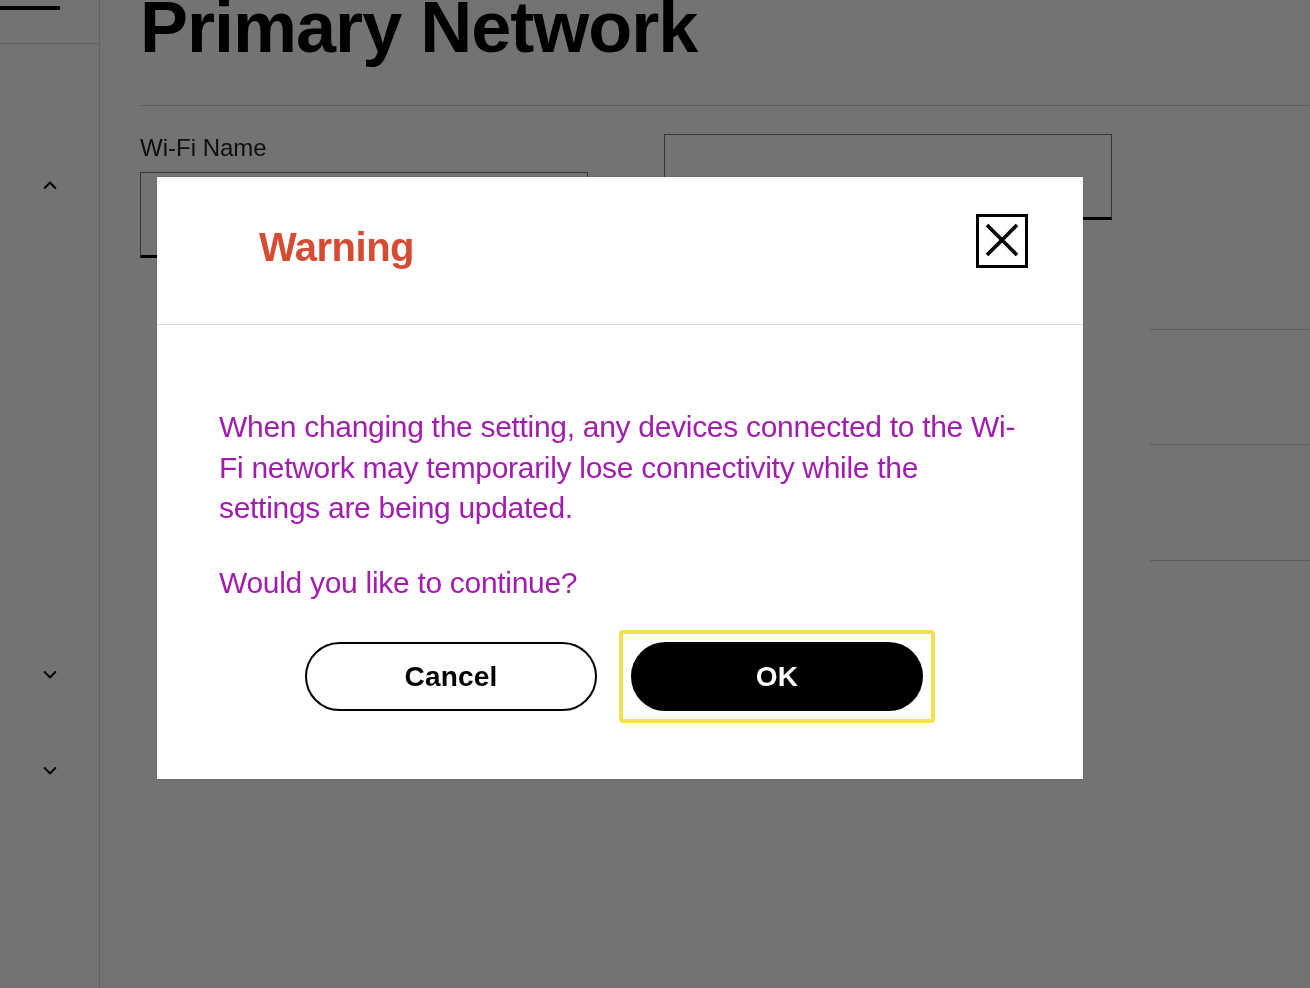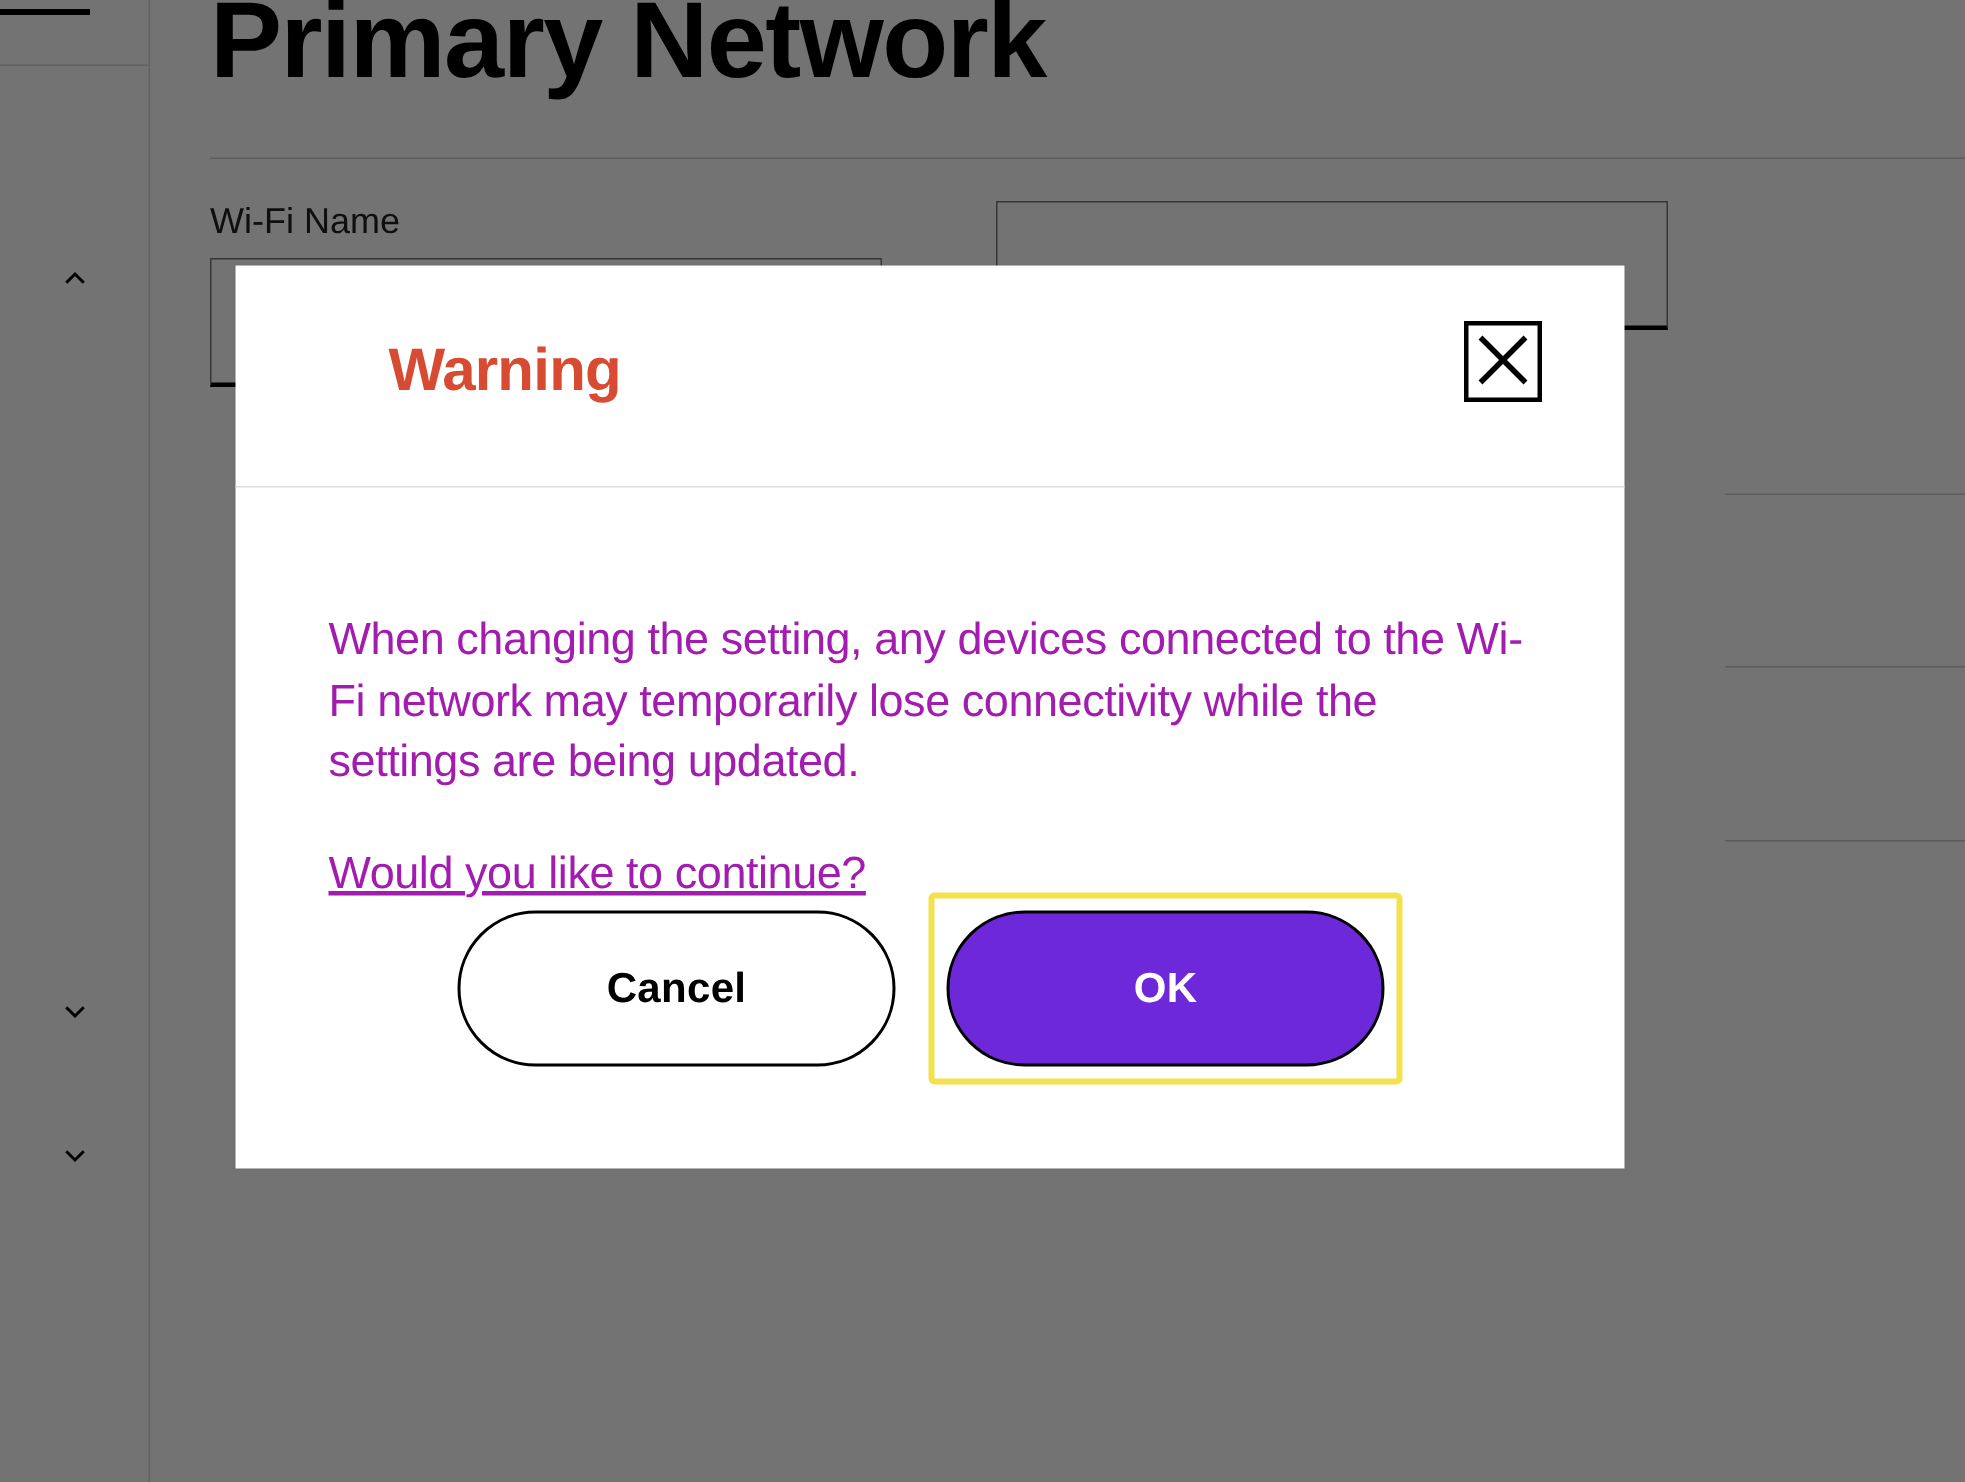--- a/index.html
+++ b/index.html
@@ -163,48 +163,48 @@
     .modal-body {
       padding: 66px 62px 0 62px;
     }
     .modal-text {
       font-size: 30px;
       line-height: 1.35;
       color: #a21caf;
       letter-spacing: -0.3px;
       margin-top: 16px;
     }
-    .modal-text p + p { margin-top: 34px; text-decoration: underline; }
+    .modal-text p + p { margin-top: 34px; }
 
     .modal-actions {
       position: absolute;
       bottom: 56px;
       left: 0;
       right: 0;
       display: flex;
       justify-content: center;
       gap: 22px;
       align-items: center;
     }
     .pill {
       width: 292px;
-      height: 104px;
+      height: 69px;
       border-radius: 60px;
       font-size: 28px;
       font-weight: 800;
       cursor: pointer;
       letter-spacing: 0.2px;
     }
     .pill.secondary {
       background: #fff;
       color: #000;
       border: 2px solid #000;
     }
     .pill.primary {
-      background: #6d28d9;
+      background: #000000;
       color: #fff;
       border: 2px solid #000;
     }
     .highlight-ring {
       border: 4px solid #f3e24d;
       padding: 8px;
       border-radius: 4px;
       display: inline-flex;
     }
   </style>

